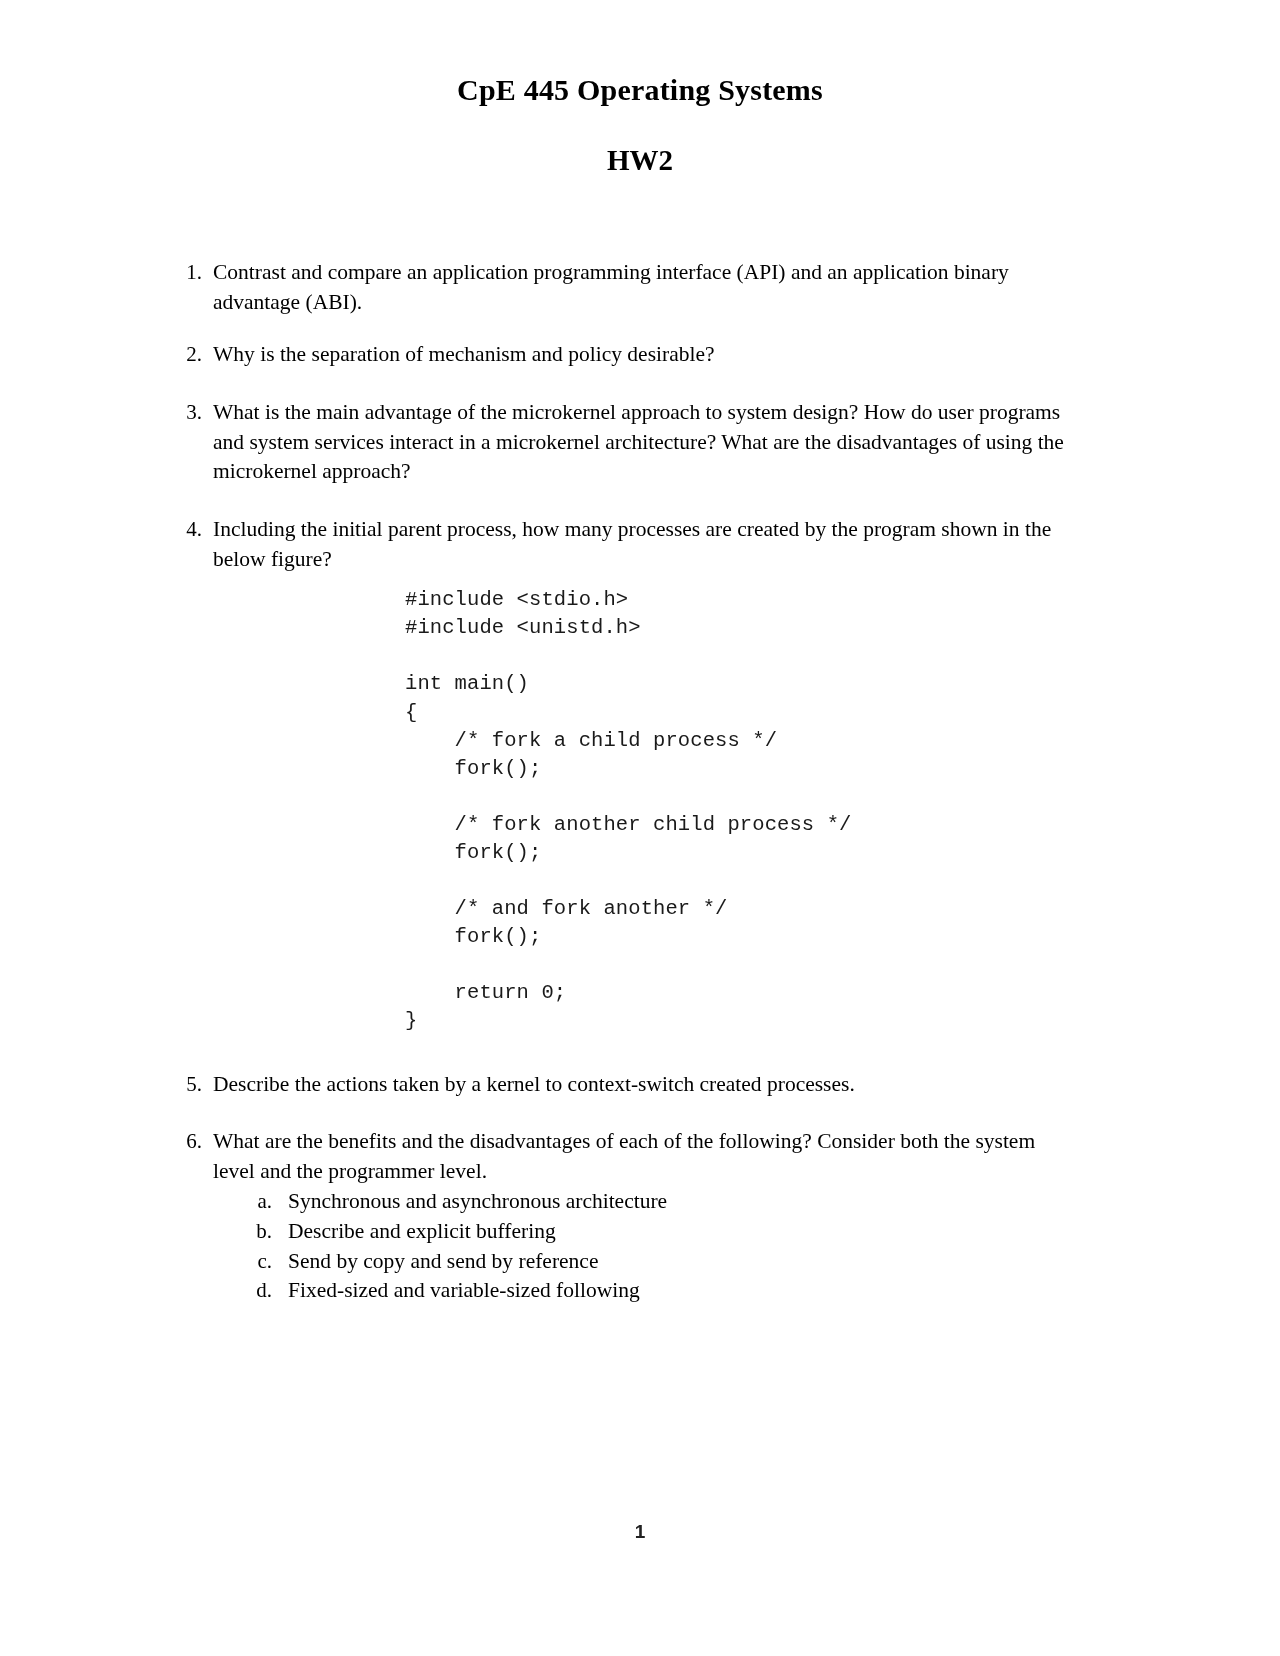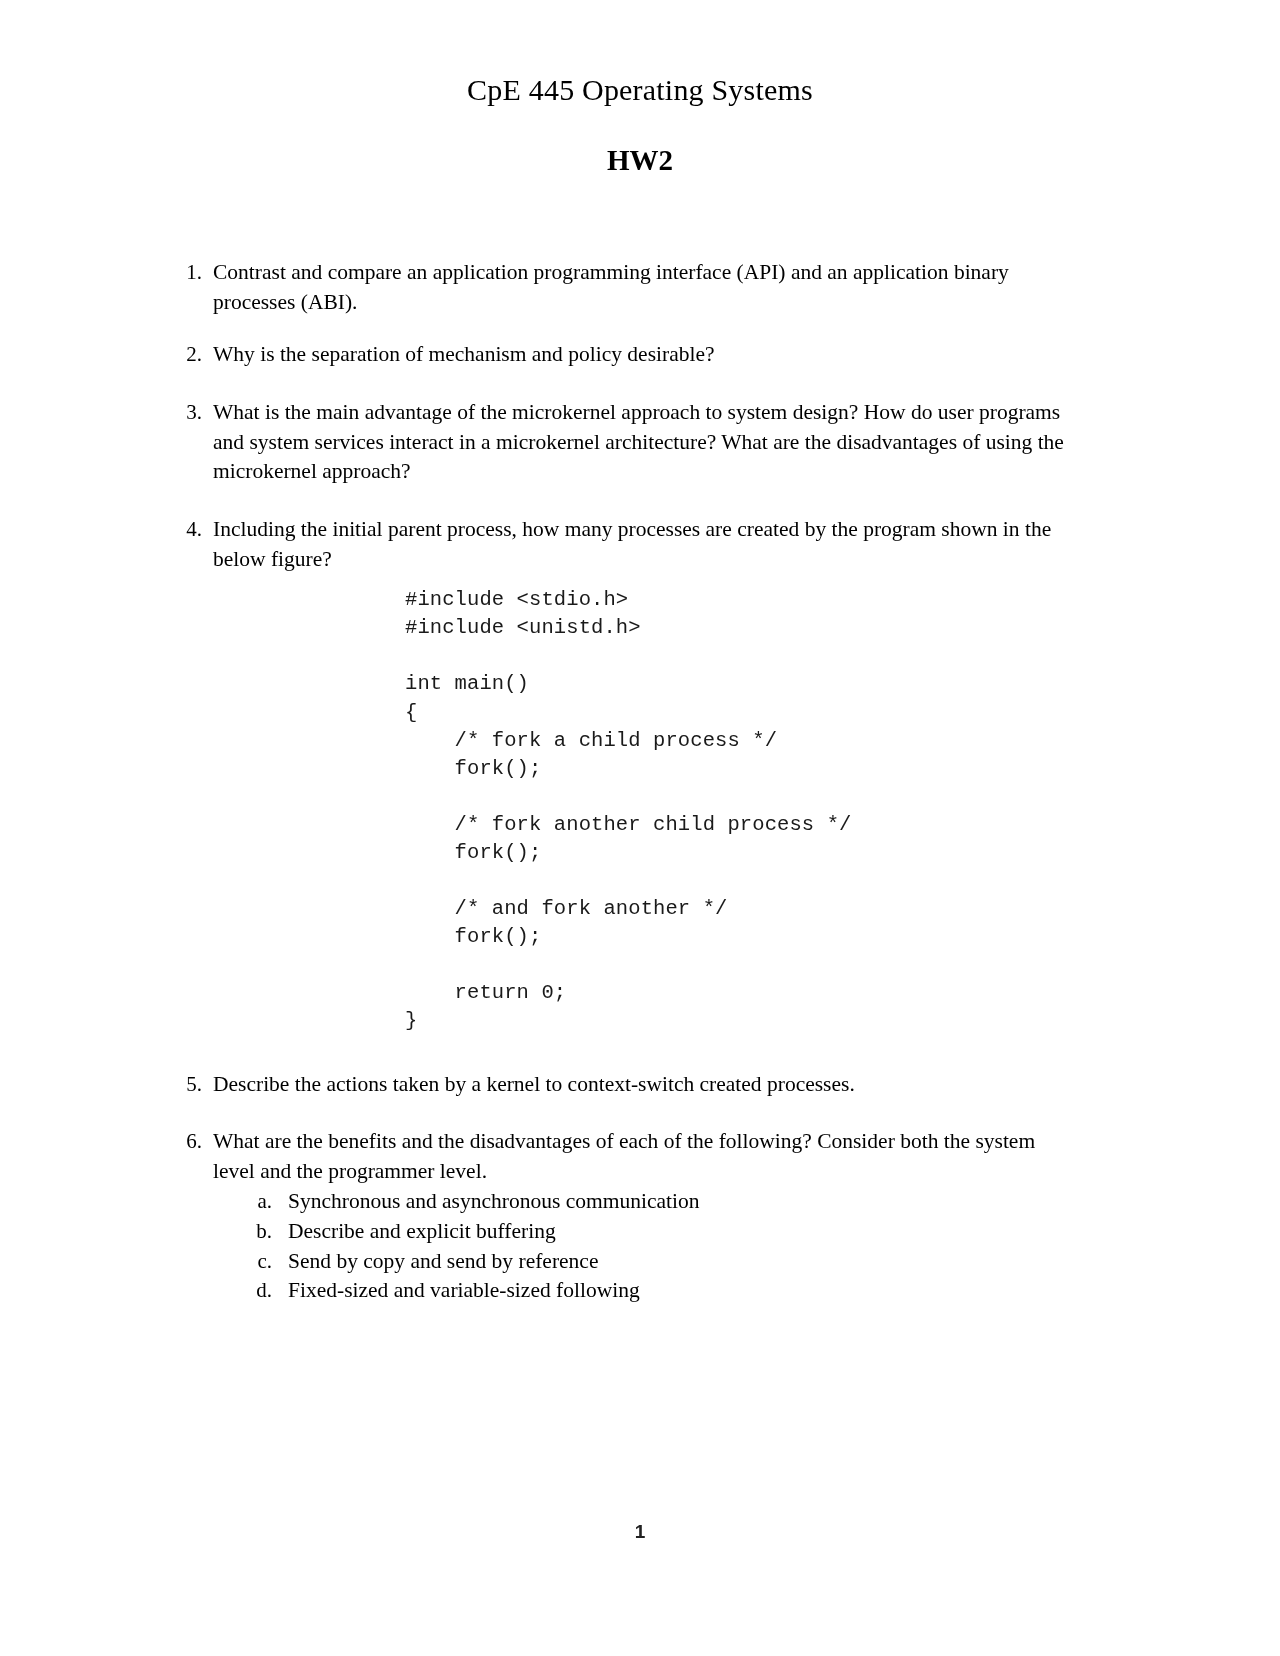--- a/index.html
+++ b/index.html
@@ -23,21 +23,21 @@
   }
 
   
   .doc-title {
     position: absolute;
     left: 0;
     right: 0;
     top: 72px;
     text-align: center;
     font-size: 30px;
-    font-weight: normal;
+    font-weight: bold;
     letter-spacing: 0.2px;
     line-height: 1.2;
   }
   .doc-subtitle {
     position: absolute;
     left: 0;
     right: 0;
     top: 143px;
     text-align: center;
     font-size: 29px;
@@ -128,21 +128,21 @@
 <div class="page">
 
   <div class="doc-title">CpE 445 Operating Systems</div>
 
   <div class="doc-subtitle">HW2</div>
 
   <div class="qlist">
 
     <div class="qitem">
       <span class="marker">1.</span>
-      <span class="qtext">Contrast and compare an application programming interface (API) and an application binary processes (ABI).</span>
+      <span class="qtext">Contrast and compare an application programming interface (API) and an application binary advantage (ABI).</span>
     </div>
 
     <div class="qitem q-gap-large">
       <span class="marker">2.</span>
       <span class="qtext">Why is the separation of mechanism and policy desirable?</span>
     </div>
 
     <div class="qitem q-gap-large">
       <span class="marker">3.</span>
       <span class="qtext">What is the main advantage of the microkernel approach to system design? How do user programs and system services interact in a microkernel architecture? What are the disadvantages of using the microkernel approach?</span>
@@ -174,21 +174,21 @@
       <span class="qtext">Describe the actions taken by a kernel to context-switch created processes.</span>
     </div>
 
     <div class="qitem">
       <span class="marker">6.</span>
       <span class="qtext">What are the benefits and the disadvantages of each of the following? Consider both the system level and the programmer level.</span>
 
       <div class="sublist">
         <div class="subitem">
           <span class="submarker">a.</span>
-          <span>Synchronous and asynchronous communication</span>
+          <span>Synchronous and asynchronous architecture</span>
         </div>
         <div class="subitem">
           <span class="submarker">b.</span>
           <span>Describe and explicit buffering</span>
         </div>
         <div class="subitem">
           <span class="submarker">c.</span>
           <span>Send by copy and send by reference</span>
         </div>
         <div class="subitem">

